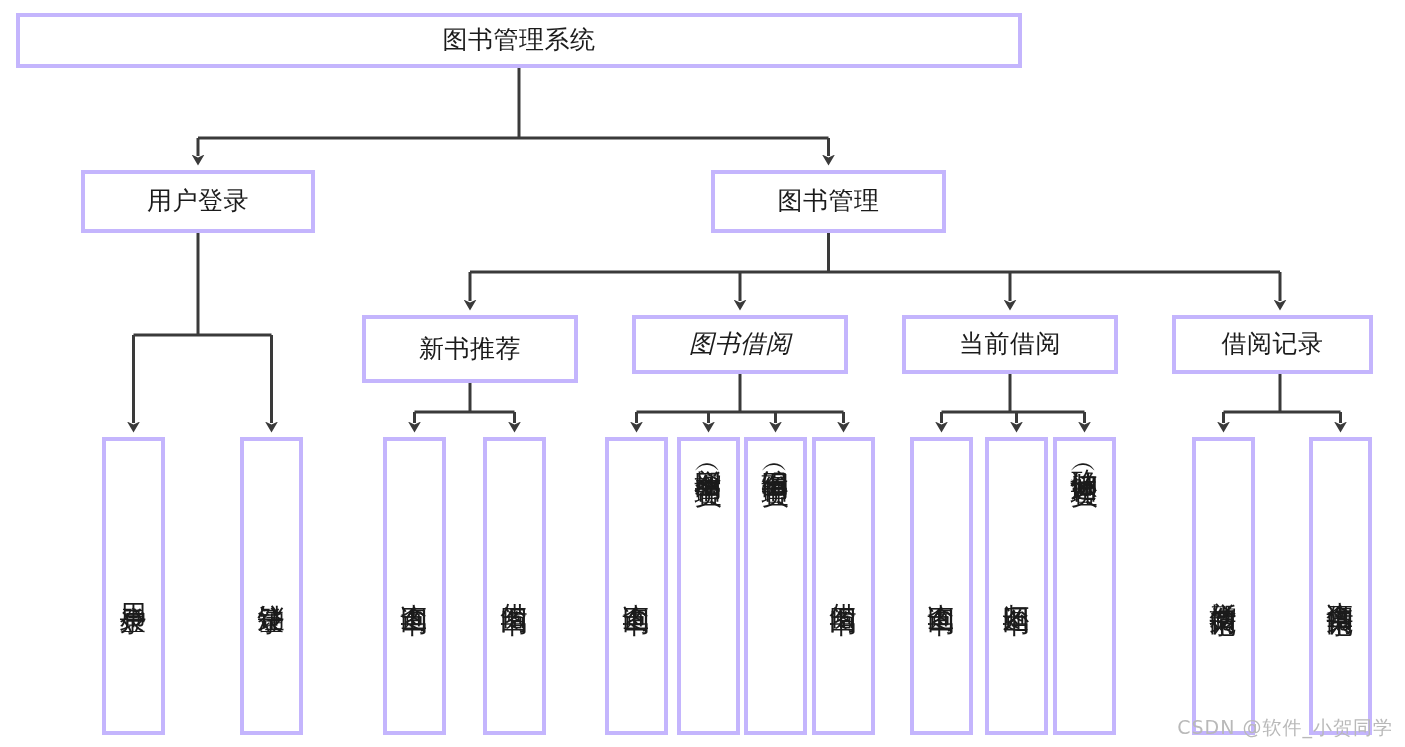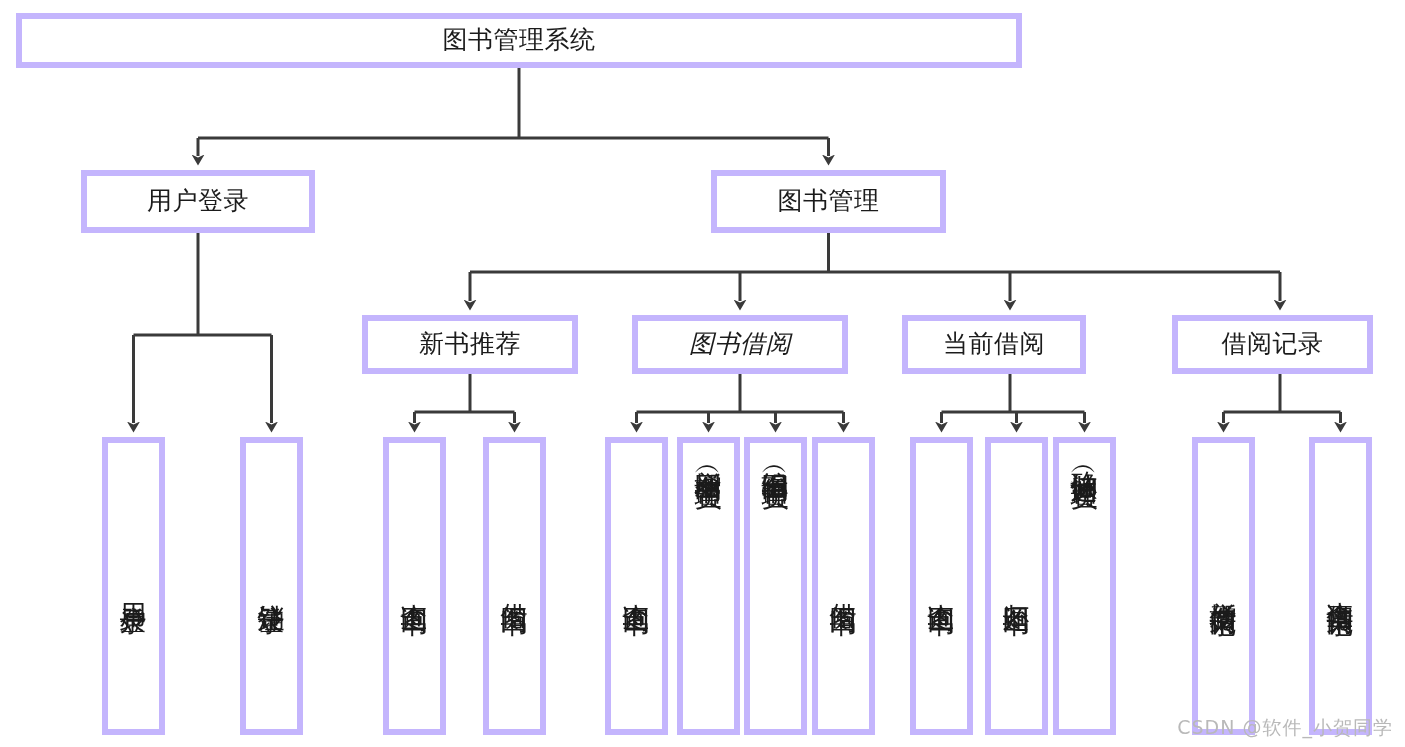--- a/index.html
+++ b/index.html
@@ -23,21 +23,21 @@
     left: 0;
     top: 0;
     width: 1405px;
     height: 747px;
     pointer-events: none;
   }
   .node {
     position: absolute;
     box-sizing: border-box;
     background: #ffffff;
-    border: 6px solid #c4b5fd;
+    border: 4px solid #c4b5fd;
     display: flex;
     align-items: center;
     justify-content: center;
     color: #1b1b1b;
   }
   .node.horizontal {
     font-size: 25px;
     line-height: 1.15;
     letter-spacing: 0.5px;
     white-space: nowrap;
@@ -122,27 +122,27 @@
   <div id="nodes-layer">
       <div class="node horizontal" style="left: 16px; top: 13px; width: 1006px; height: 55px;">
         <span>图书管理系统</span>
       </div>
       <div class="node horizontal" style="left: 81px; top: 170px; width: 234px; height: 63px;">
         <span>用户登录</span>
       </div>
       <div class="node horizontal" style="left: 711px; top: 170px; width: 235px; height: 63px;">
         <span>图书管理</span>
       </div>
-      <div class="node horizontal" style="left: 362px; top: 315px; width: 216px; height: 59px;">
+      <div class="node horizontal" style="left: 362px; top: 315px; width: 216px; height: 68px;">
         <span>新书推荐</span>
       </div>
       <div class="node horizontal" style="left: 632px; top: 315px; width: 216px; height: 59px; font-style: italic;">
         <span>图书借阅</span>
       </div>
-      <div class="node horizontal" style="left: 902px; top: 315px; width: 184px; height: 59px;">
+      <div class="node horizontal" style="left: 902px; top: 315px; width: 216px; height: 59px;">
         <span>当前借阅</span>
       </div>
       <div class="node horizontal" style="left: 1172px; top: 315px; width: 201px; height: 59px;">
         <span>借阅记录</span>
       </div>
       <div class="node vertical centered" style="left: 102px; top: 437px; width: 63px; height: 298px;">
         <span class="vtext">用户登录</span>
       </div>
       <div class="node vertical centered" style="left: 240px; top: 437px; width: 63px; height: 298px;">
         <span class="vtext">注销登录</span>

